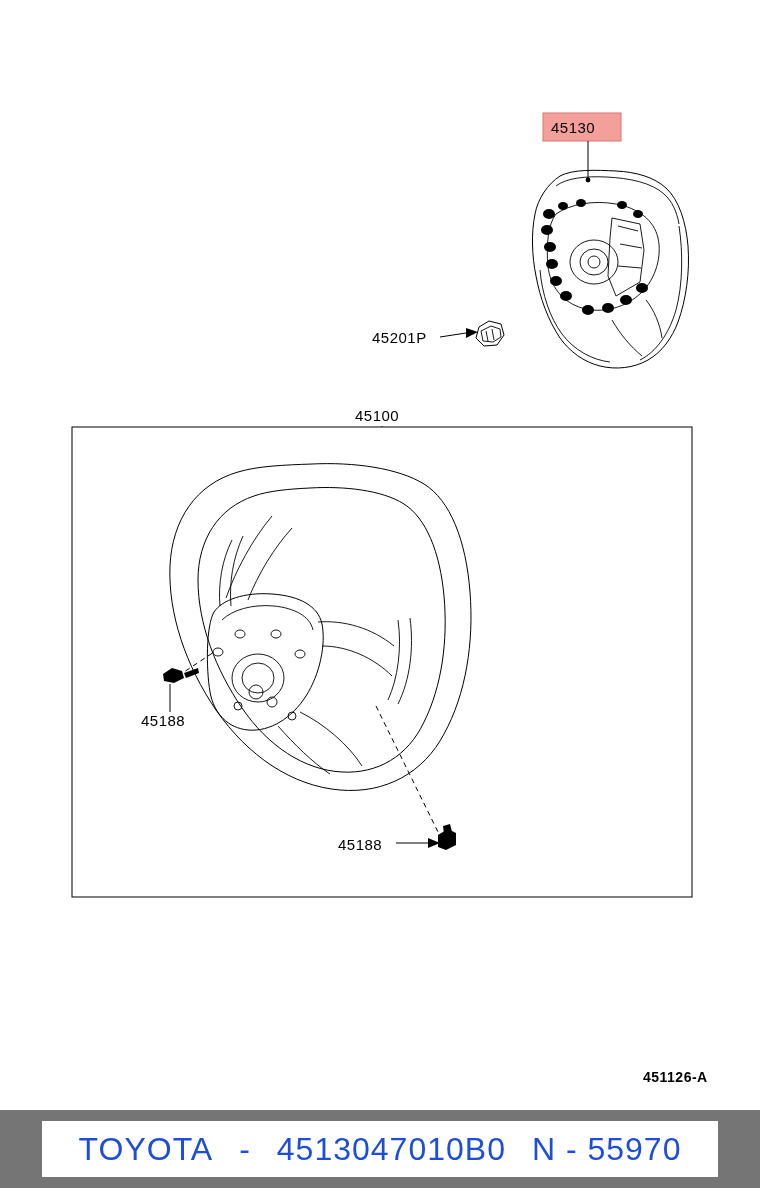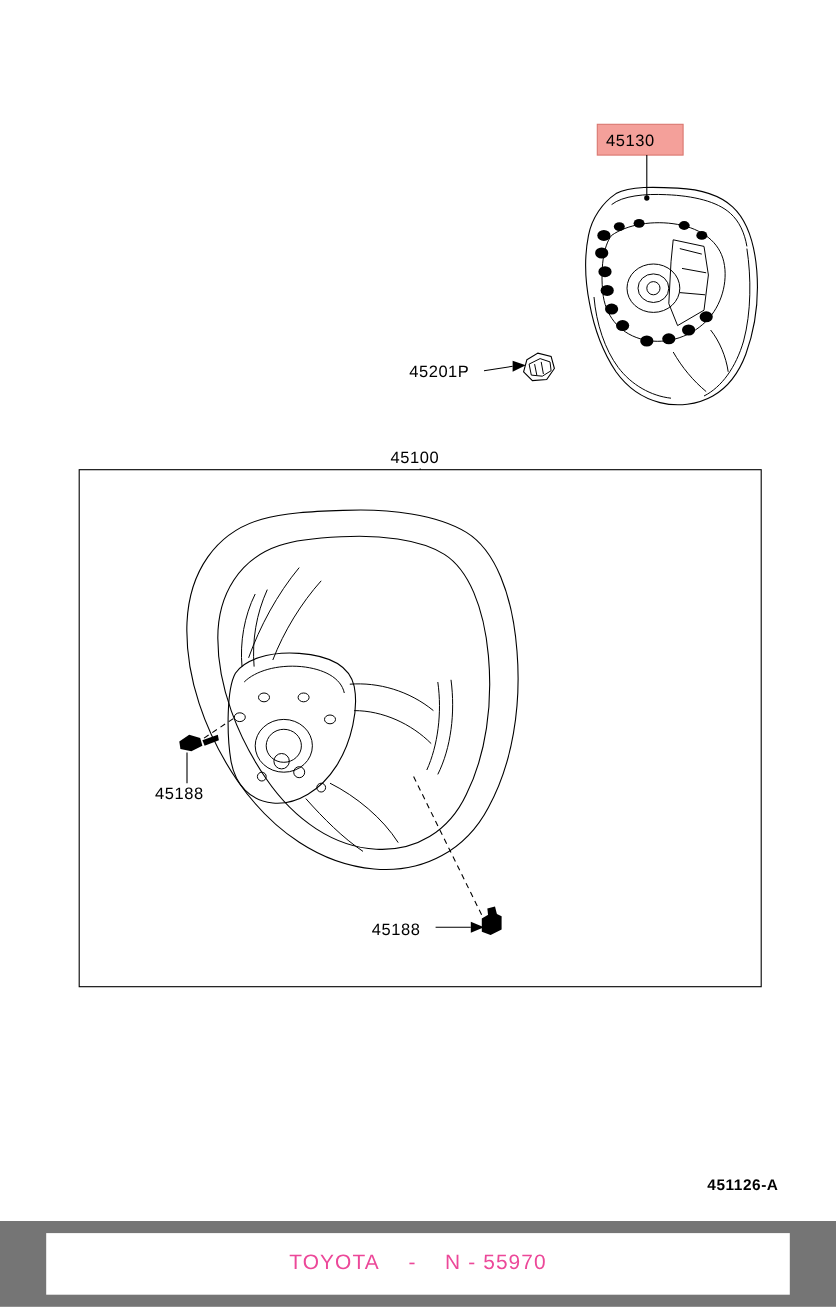--- a/index.html
+++ b/index.html
@@ -96,22 +96,22 @@
     width: 676px;
     height: 56px;
     background: #ffffff;
     display: flex;
     align-items: center;
     justify-content: center;
     gap: 26px;
   }
   .footer-text {
     font-family: "Liberation Sans", sans-serif;
-    font-size: 19px;
-    color: #ec4899;
+    font-size: 32px;
+    color: #1d4ed8;
     letter-spacing: 1px;
     white-space: nowrap;
   }
 </style>
 </head>
 <body>
 
 <div id="diagram-area">
   <svg id="parts-svg" viewBox="0 0 760 1110" xmlns="http://www.w3.org/2000/svg">
 
@@ -279,15 +279,16 @@
     </g>
 
     <text class="diag-code-text" x="643" y="1082">451126-A</text>
   </svg>
 </div>
 
 <div id="footer-bar">
   <div id="footer-inner">
     <span class="footer-text">TOYOTA</span>
     <span class="footer-text">-</span>
+    <span class="footer-text">4513047010B0</span>
     <span class="footer-text">N - 55970</span>
   </div>
 </div>
 
 </body></html>

